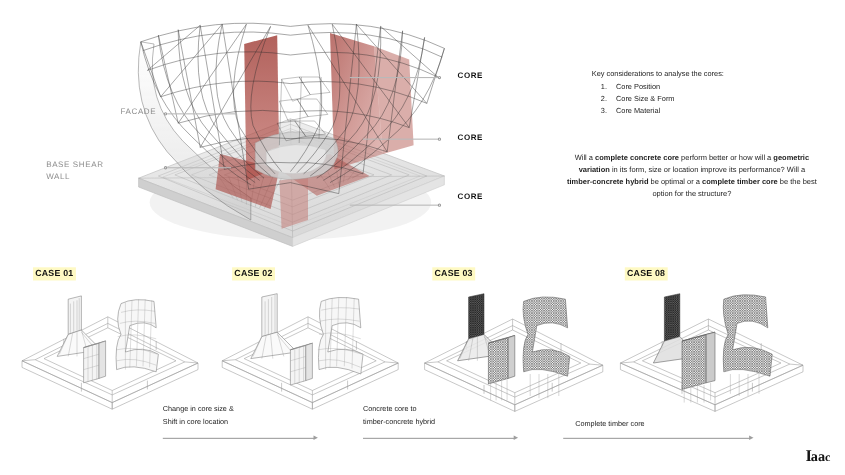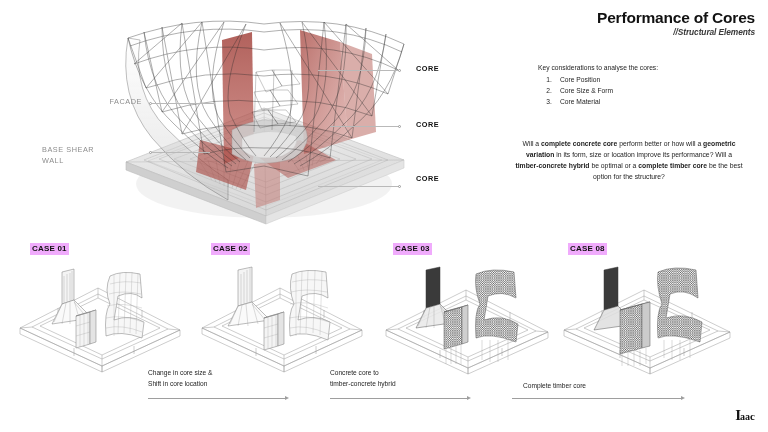--- a/index.html
+++ b/index.html
@@ -47,56 +47,52 @@
   .callout .clabel.dark{color:#111;font-weight:bold;letter-spacing:0.5px;}
   .leader{position:absolute;height:1px;background:#b9b9b9;}
   .leader-dot{
     position:absolute;width:3px;height:3px;border-radius:50%;
     border:1px solid #9b9b9b;background:#fff;box-sizing:border-box;
   }
 
   
   .case-label{
     position:absolute;font-size:8px;font-weight:bold;color:#111;
-    background:#f0abfc;padding:1px 2px 1px 2px;letter-spacing:0.2px;
+    background:#fef9c3;padding:1px 2px 1px 2px;letter-spacing:0.2px;
     line-height:1.25;
   }
 
   
   .caption{position:absolute;font-size:6.6px;color:#1d1d1d;line-height:1.65;}
   .arrow-line{position:absolute;height:1px;background:#9e9e9e;}
   .arrow-head{
     position:absolute;width:0;height:0;
     border-top:2.6px solid transparent;border-bottom:2.6px solid transparent;
     border-left:4.5px solid #9e9e9e;
   }
 
   
   .logo{
     position:absolute;right:13px;bottom:9px;
     font-family:"Liberation Serif", serif;font-weight:bold;color:#141414;
     line-height:1;
   }
   .logo .l-i{font-size:15px;letter-spacing:-1px;}
-  .logo .l-a{font-size:10px;}
+  .logo .l-a{font-size:13px;}
   .logo .l-c{font-size:11px;}
 
   
   .model{position:absolute;}
   svg{display:block;overflow:visible;}
 </style>
 </head>
 <body>
 
 <div class="slide">
 
-  <div class="header">
-    <div class="title">Performance of Cores</div>
-    <div class="subtitle">//Structural Elements</div>
-  </div>
 
   <div class="model" style="left:104px;top:12px;">
     <svg width="330" height="210" viewBox="0 0 330 210">
       <defs>
         <linearGradient id="slabG" x1="0" y1="0" x2="0.3" y2="1">
           <stop offset="0%" stop-color="#f2f2f2"></stop>
           <stop offset="100%" stop-color="#d9d9d9"></stop>
         </linearGradient>
         <linearGradient id="redG" x1="0" y1="0" x2="0" y2="1">
           <stop offset="0%" stop-color="#9e3a33" stop-opacity="0.80"></stop>

